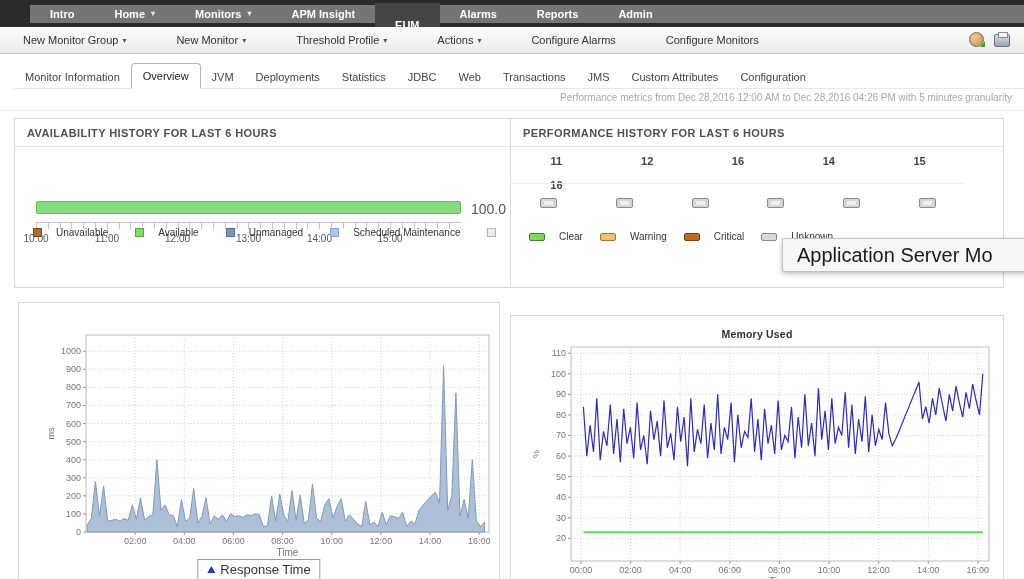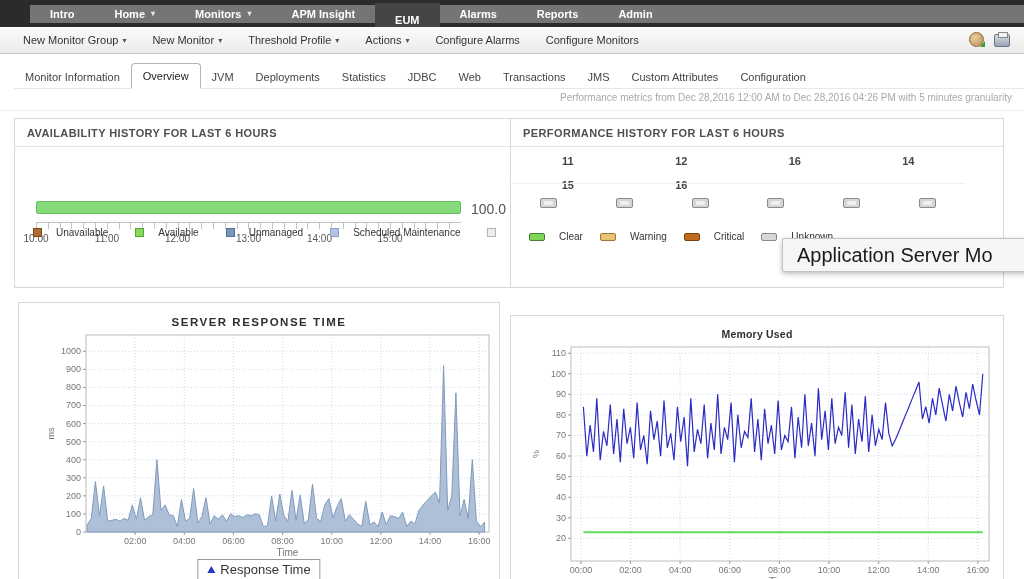--- a/index.html
+++ b/index.html
@@ -5,25 +5,25 @@
   * { margin:0; padding:0; box-sizing:border-box; }
   html,body { width:1024px; height:579px; overflow:hidden; background:#fff;
     font-family:"Liberation Sans", sans-serif; }
   #screen { position:relative; width:1024px; height:579px; overflow:hidden; background:#fff; }
 
   
   .topbar { position:absolute; top:0; left:0; width:1024px; height:27px; background:#2b2b2b; }
   .topbar-strip { position:absolute; top:5px; left:30px; right:0; height:18px; background:#757575; display:flex; }
   .nav-item { color:#fff; font-size:11px; font-weight:bold; line-height:18px; padding:0 20px; cursor:pointer; white-space:nowrap; display:flex; align-items:center; gap:6px; }
   .nav-item .caret { font-size:8px; color:#e5e5e5; }
-  .nav-item.active { background:#454545; height:31px; margin-top:-2px; padding-top:2px; }
+  .nav-item.active { background:#454545; height:31px; margin-top:-2px; padding-top:2px;align-items:flex-end; }
 
   
   .toolbar { position:absolute; top:27px; left:0; width:1024px; height:27px;
-    background:linear-gradient(#fbfbfb,#ebebeb); border-bottom:1px solid #c9c9c9; display:flex; align-items:center; padding-left:10px; }
+    background:linear-gradient(#fbfbfb,#ebebeb); border-bottom:1px solid #c9c9c9; display:flex; align-items:center; padding-left:10px;gap:24px; }
   .tool-item { font-size:11px; color:#333; padding:0 13px; cursor:pointer; white-space:nowrap; display:flex; align-items:center; gap:4px; }
   .tool-item .caret { font-size:8px; color:#555; }
   .toolbar-icons { position:absolute; right:14px; top:5px; display:flex; gap:10px; }
   .icon-world { width:15px; height:15px; border-radius:50%; background:radial-gradient(circle at 35% 35%, #e8d0a0, #b98b4e); border:1px solid #8a6a3a; position:relative; cursor:pointer; }
   .icon-world:after { content:""; position:absolute; right:-2px; bottom:-1px; width:0; height:0; border-left:5px solid transparent; border-bottom:6px solid #3aa02a; }
   .icon-printer { width:16px; height:13px; margin-top:2px; background:linear-gradient(#d8dde6,#9aa4b5); border:1px solid #6b7483; border-radius:2px; position:relative; cursor:pointer; }
   .icon-printer:after { content:""; position:absolute; left:3px; top:-3px; width:8px; height:4px; background:#f2f2f2; border:1px solid #8a8a8a; }
 
   
   .tabrow { position:absolute; top:62px; left:14px; right:0; height:27px; display:flex; align-items:flex-end; border-bottom:1px solid #e8e8e8; }
@@ -47,21 +47,21 @@
   .avail-ticklabels span { position:absolute; transform:translateX(-50%); font-size:10px; color:#555; }
   .legend-row { position:absolute; left:18px; display:flex; align-items:center; }
   .legend-item { display:flex; align-items:center; gap:14px; font-size:10px; color:#333; }
   .sw { display:inline-block; width:9px; height:9px; border:1px solid; }
   .sw-pill { display:inline-block; width:16px; height:8px; border:1px solid; border-radius:2px; }
   #availability-panel .legend-row { top:108px; gap:27px; }
   #performance-panel .legend-row { top:112px; gap:17px; }
 
   
   #performance-panel { left:510px; top:118px; width:494px; height:170px; }
-  .perf-grid { position:absolute; left:0; top:36px; width:454px; display:grid; grid-template-columns:repeat(4,1fr); }
+  .perf-grid { position:absolute; left:0; top:36px; width:454px; display:grid; grid-template-columns:repeat(5,1fr); }
   .perf-hour { text-align:center; font-size:11px; font-weight:bold; color:#444; padding-bottom:12px; }
   .perf-boxes { position:absolute; left:0; top:64px; width:454px; display:grid; grid-template-columns:repeat(6,1fr); border-top:1px solid #f0f0f0; padding-top:14px; }
   .status-box { width:17px; height:10px; margin:0 auto; border:1px solid #8a8a8a; background:#d6d6d6; border-radius:2px; padding:2px 3px; cursor:pointer; }
   .status-box > i { display:block; width:100%; height:100%; background:#f0f0f0; border-radius:1px; }
 
   
   .tooltip { position:absolute; left:782px; top:238px; width:260px; height:34px; background:#f6f6f6;
     border:1px solid #c2c2c2; border-radius:2px; box-shadow:0 2px 5px rgba(0,0,0,.25); z-index:9;
     font-size:20px; color:#1b1b1b; line-height:33px; padding-left:14px; white-space:nowrap; overflow:hidden; }
 
@@ -245,21 +245,20 @@
       <span class="legend-item">
           <span class="sw-pill" style="background:#d8d8d8;border-color:#8a8a8a"></span>
           <span>Unknown</span>
         </span>
     </div>
   </div>
 
   <div class="tooltip">Application Server Mo</div>
 
   <div class="panel" id="response-panel">
-    <div class="chart-title">SERVER RESPONSE TIME</div>
     <svg id="response-svg" class="chart-svg" width="482" height="262">
         <rect x="67" y="2" width="403" height="197" fill="#ffffff" stroke="#bbbbbb" stroke-width="1"></rect>
         <line x1="67" y1="199" x2="470" y2="199" stroke="#ccd9ec" stroke-dasharray="1,2"></line>
         <line x1="64" y1="199" x2="67" y2="199" stroke="#999"></line>
         <text x="62" y="202" text-anchor="end" font-size="9" fill="#777">0</text>
         <line x1="67" y1="180.92660550458714" x2="470" y2="180.92660550458714" stroke="#ccd9ec" stroke-dasharray="1,2"></line>
         <line x1="64" y1="180.92660550458714" x2="67" y2="180.92660550458714" stroke="#999"></line>
         <text x="62" y="183.92660550458714" text-anchor="end" font-size="9" fill="#777">100</text>
         <line x1="67" y1="162.85321100917432" x2="470" y2="162.85321100917432" stroke="#ccd9ec" stroke-dasharray="1,2"></line>
         <line x1="64" y1="162.85321100917432" x2="67" y2="162.85321100917432" stroke="#999"></line>

